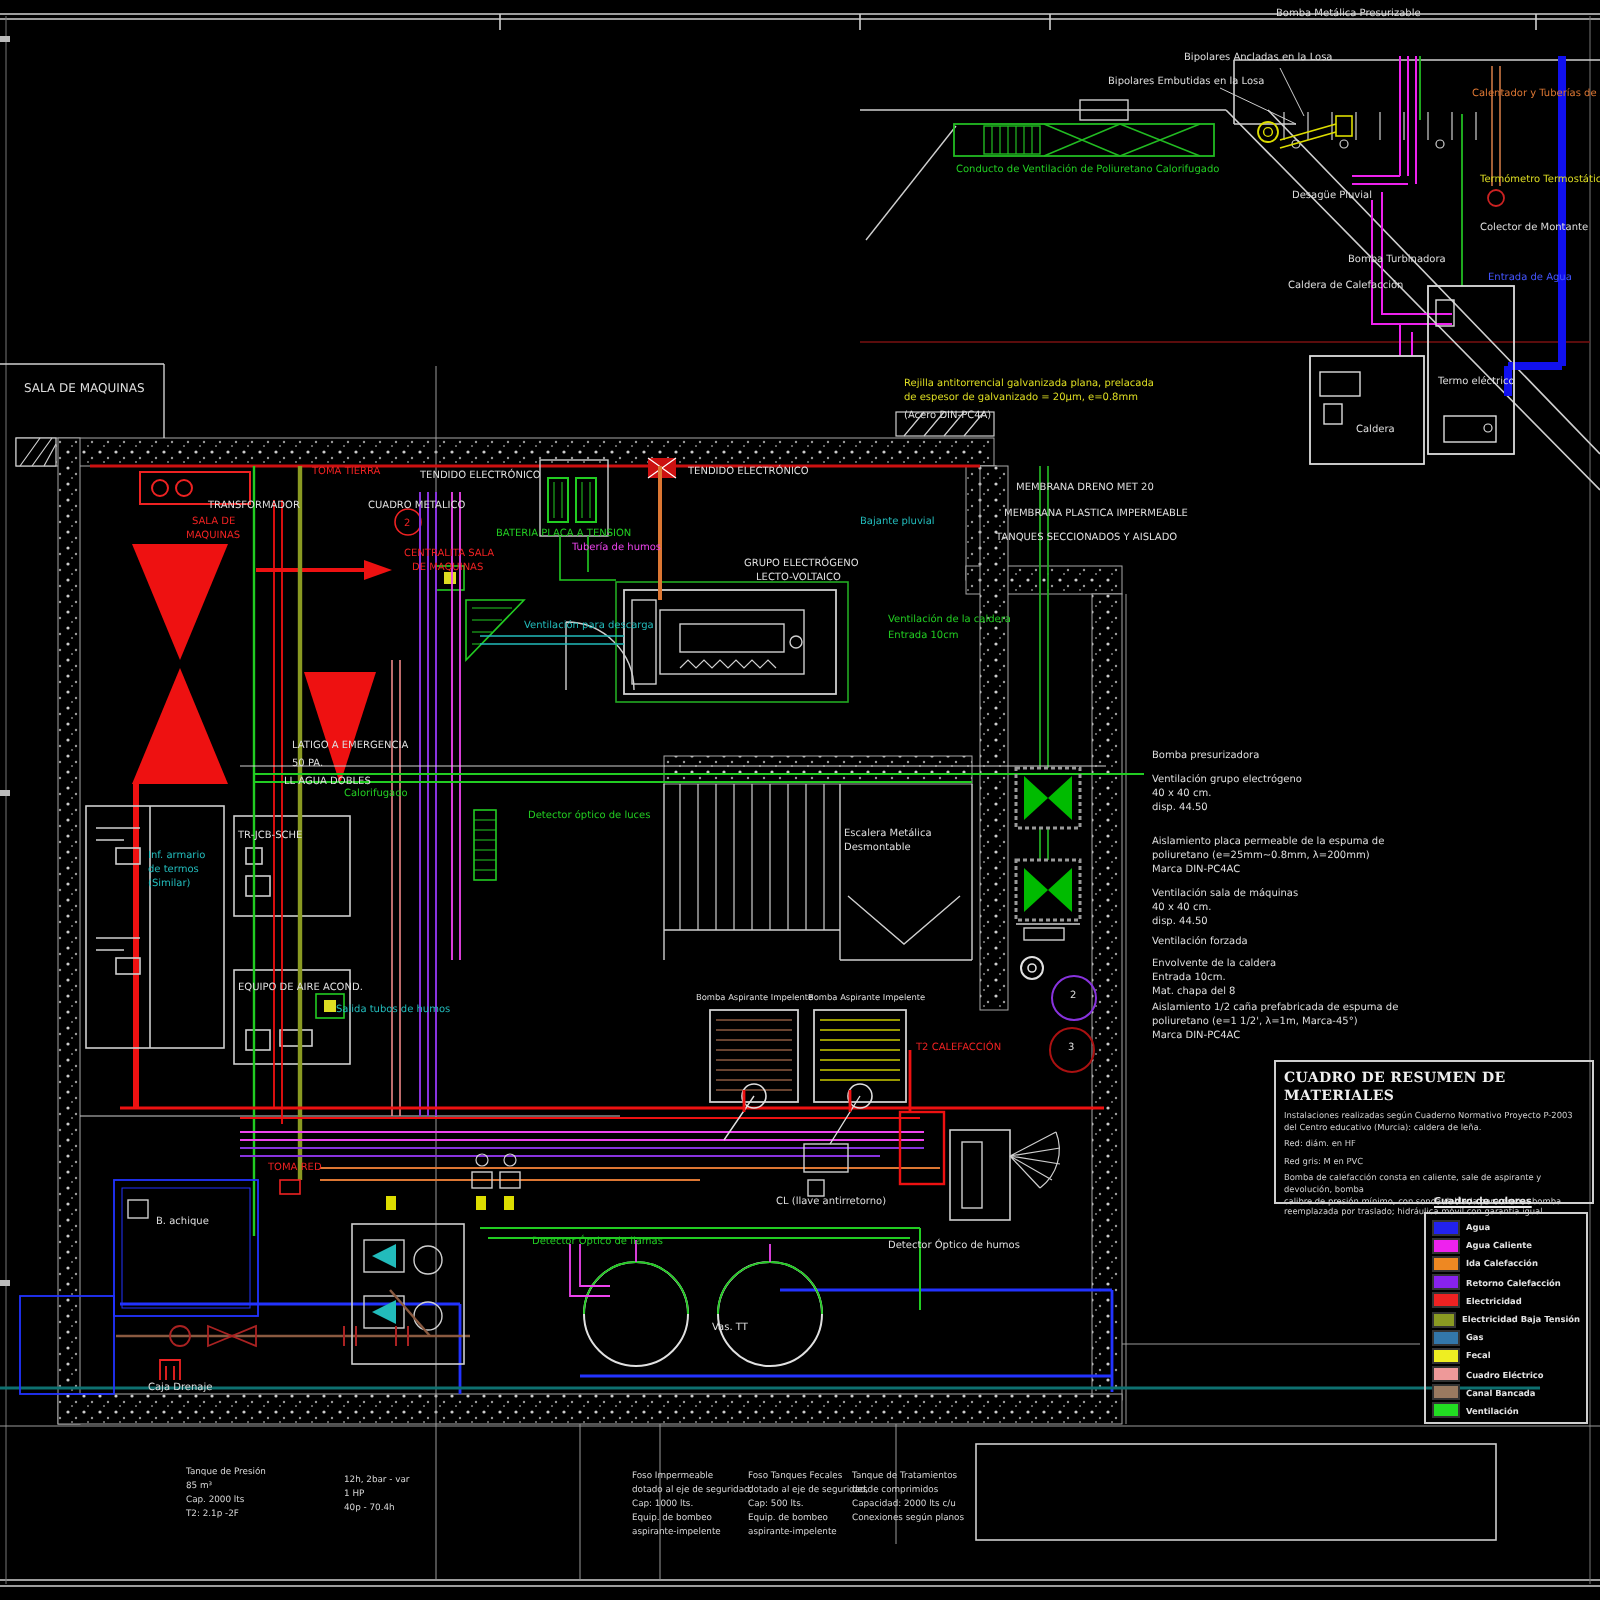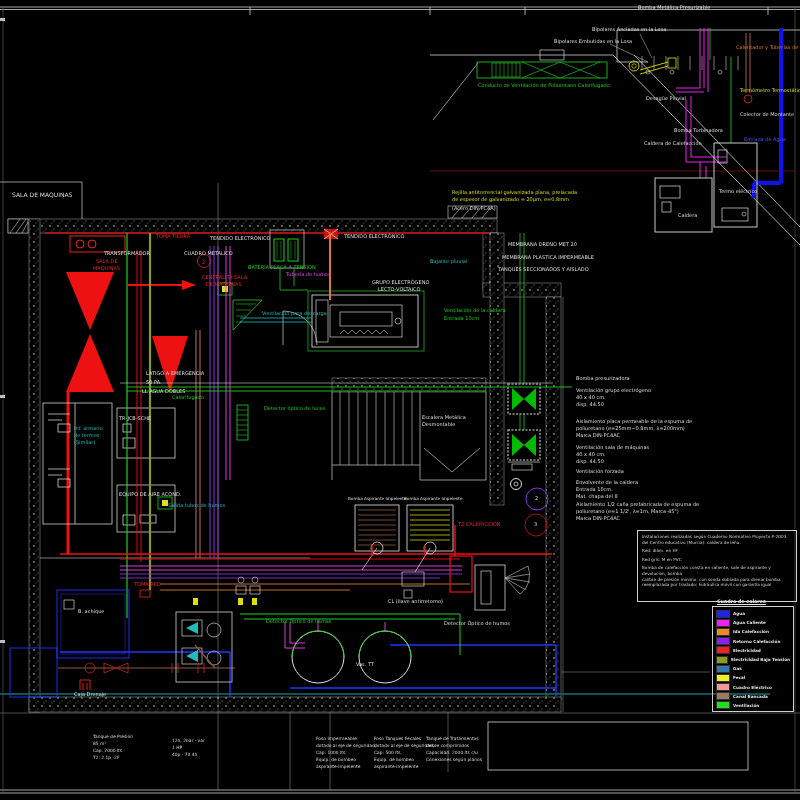--- a/index.html
+++ b/index.html
@@ -356,20 +356,21 @@
       <div class="pl" style="left: 458px; top: 521px; color: rgb(238, 34, 34);">T2 CALEFACCIÓN</div>
       <div class="pl" style="left: 388px; top: 598px; color: rgb(222, 222, 222);">CL (llave antirretorno)</div>
       <div class="pl" style="left: 444px; top: 620px; color: rgb(222, 222, 222);">Detector Óptico de humos</div>
       <div class="pl" style="left: 266px; top: 618px; color: rgb(34, 204, 34);">Detector Óptico de llamas</div>
       <div class="pl" style="left: 356px; top: 661px; color: rgb(222, 222, 222);">Vas. TT</div>
       <div class="pl" style="left: 535px; top: 495px; color: rgb(222, 222, 222);">2</div>
       <div class="pl" style="left: 534px; top: 521px; color: rgb(222, 222, 222);">3</div>
     </div>
 
 <div id="legend">
+  <div id="legend-title">CUADRO DE RESUMEN DE MATERIALES</div>
   <div id="legend-lines">
         <div class="lbody">Instalaciones realizadas según Cuaderno Normativo Proyecto P-2003</div>
         <div class="lbody">del Centro educativo (Murcia): caldera de leña.</div>
         <div class="lbody gap">Red: diám. en HF</div>
         <div class="lbody gap">Red gris: M en PVC</div>
         <div class="lbody gap">Bomba de calefacción consta en caliente, sale de aspirante y devolución, bomba</div>
         <div class="lbody">calibre de presión mínimo, con sonda doblada para drenar bomba</div>
         <div class="lbody">reemplazada por traslado; hidráulica móvil con garantía igual</div>
       </div>
 </div>

